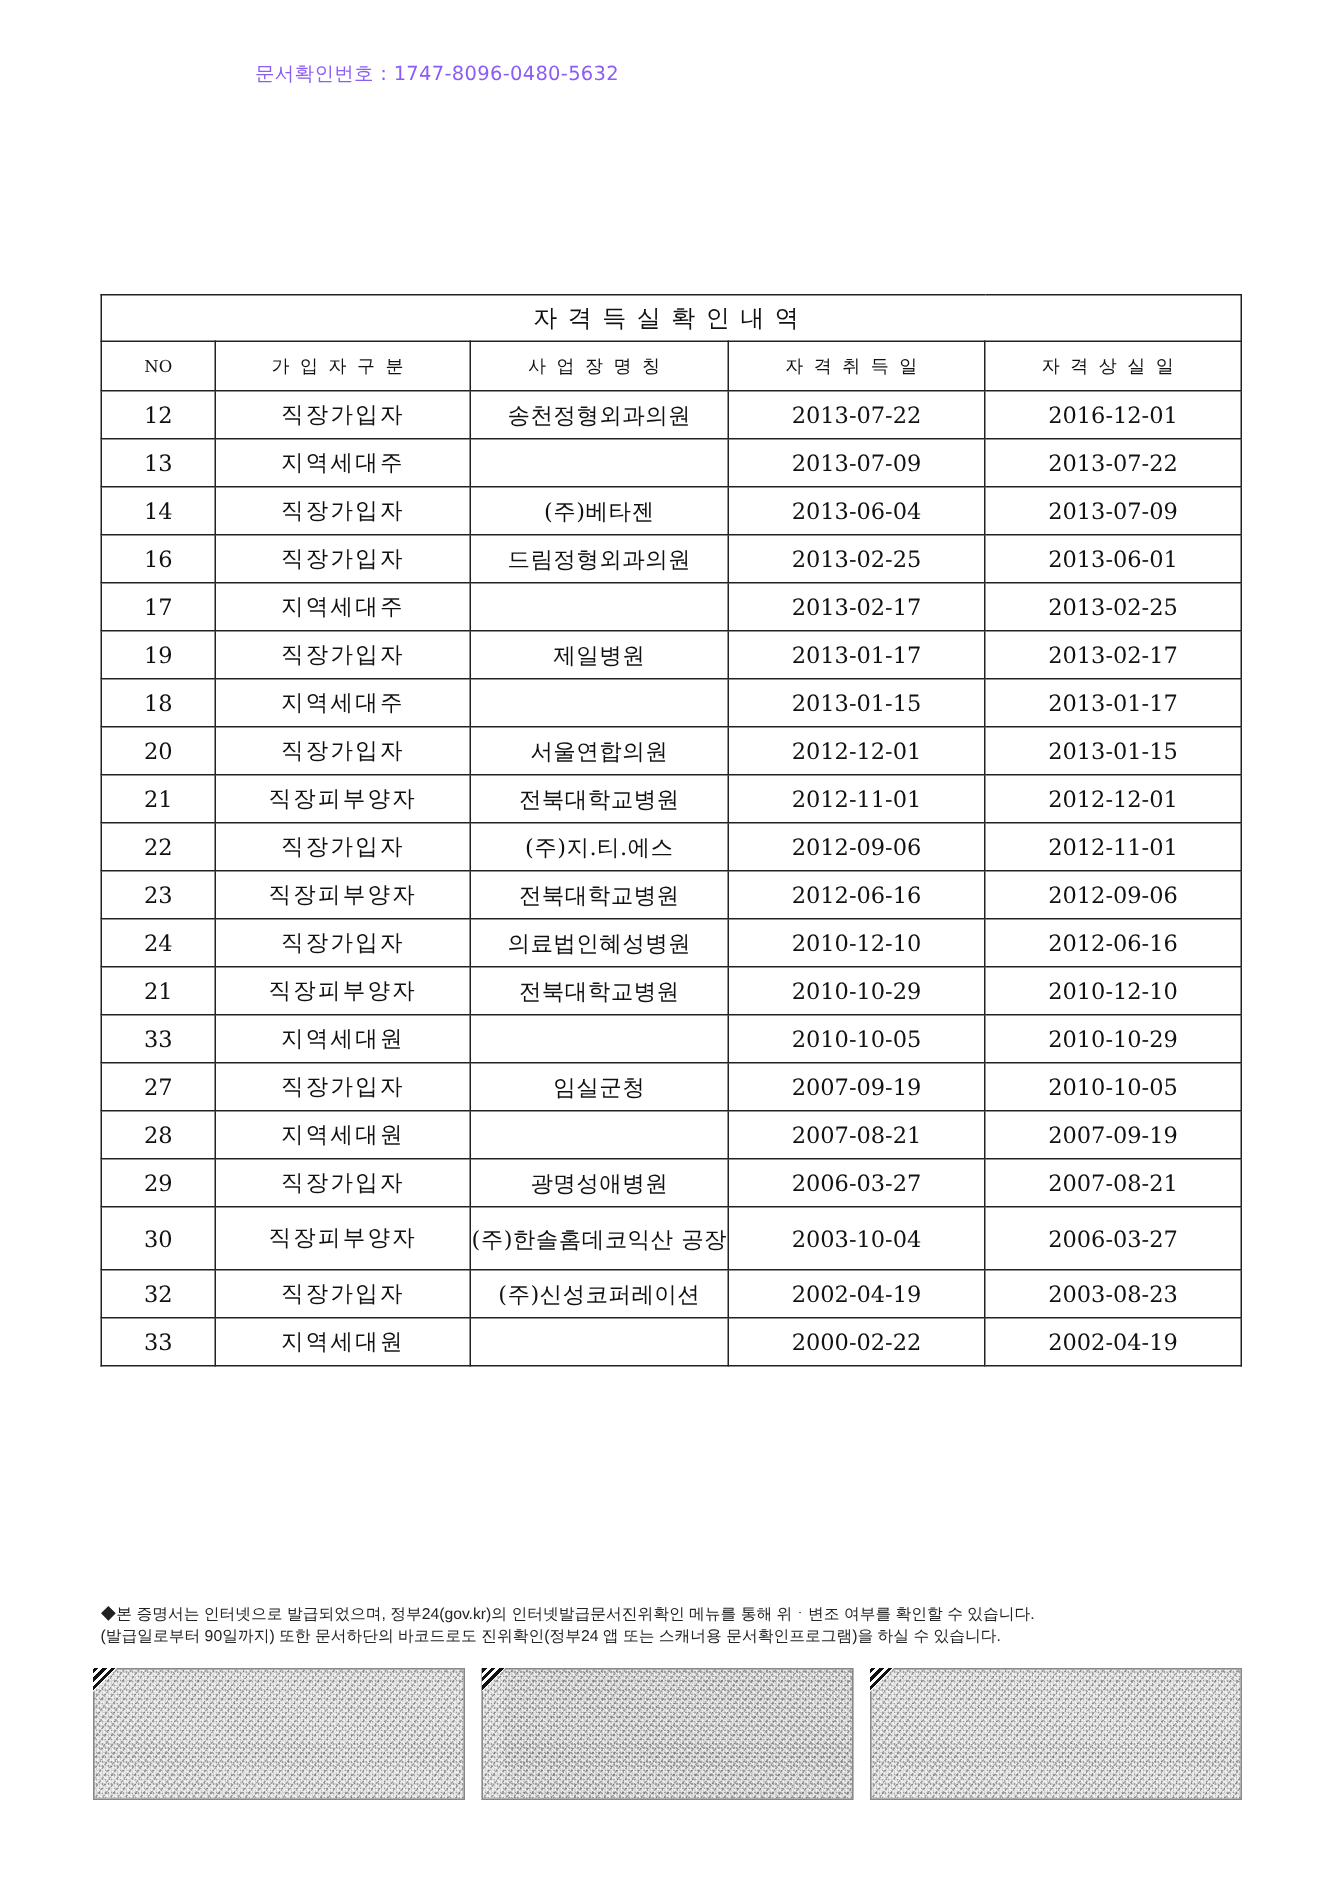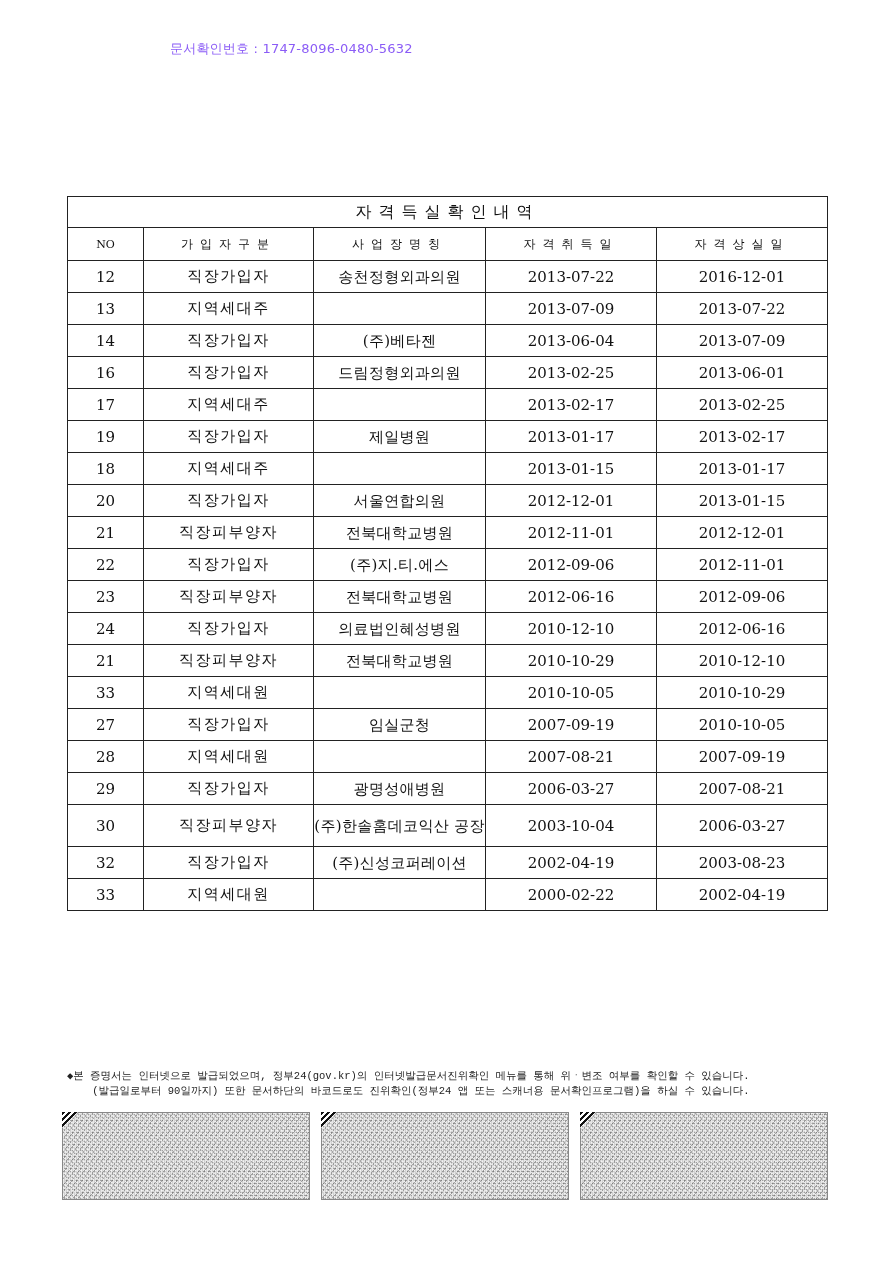--- a/index.html
+++ b/index.html
@@ -11,22 +11,22 @@
                   table-layout: fixed; }
   table.records td, table.records th { border: 1.5px solid #222; text-align: center; vertical-align: middle;
                   font-weight: normal; padding: 0; }
   .title-cell { height: 30px; font-size: 16px; letter-spacing: 7px; }
   .head-cell { height: 32px; font-size: 12px; letter-spacing: 7px; }
   .head-cell.no { letter-spacing: 0; font-size: 11px; }
   tr.row td { height: 31px; font-size: 15px; }
   tr.row.tall td { height: 41px; }
   td.wp { line-height: 18px; letter-spacing: 0.3px; }
   td.kind { letter-spacing: 1.5px; }
-  .notice { position: absolute; left: 67px; top: 1069px; font-family: Liberation Mono, monospace;
-            font-size: 10.5px; line-height: 15px; color: #222; white-space: nowrap; text-align: right; }
+  .notice { position: absolute; left: 67px; top: 1069px; font-family: Liberation Sans, sans-serif;
+            font-size: 10.5px; line-height: 15px; color: #222; white-space: nowrap; }
   .barcode { position: absolute; top: 1112px; width: 246px; height: 86px; border: 1px solid #888;
              background-color: #cfcfcf;
              background-image:
                repeating-linear-gradient(37deg, rgba(255,255,255,0.55) 0 1px, transparent 1px 3px),
                repeating-linear-gradient(-53deg, rgba(90,90,90,0.45) 0 1px, transparent 1px 4px),
                repeating-linear-gradient(90deg, rgba(255,255,255,0.5) 0 1px, transparent 1px 2px),
                repeating-linear-gradient(0deg, rgba(70,70,70,0.35) 0 1px, transparent 1px 3px); }
   .barcode .corner { position: absolute; left: -1px; top: -1px; width: 16px; height: 16px;
                      background: repeating-linear-gradient(-45deg, #111 0 2px, #fff 2px 4px);
                      clip-path: polygon(0 0, 100% 0, 0 100%); }

